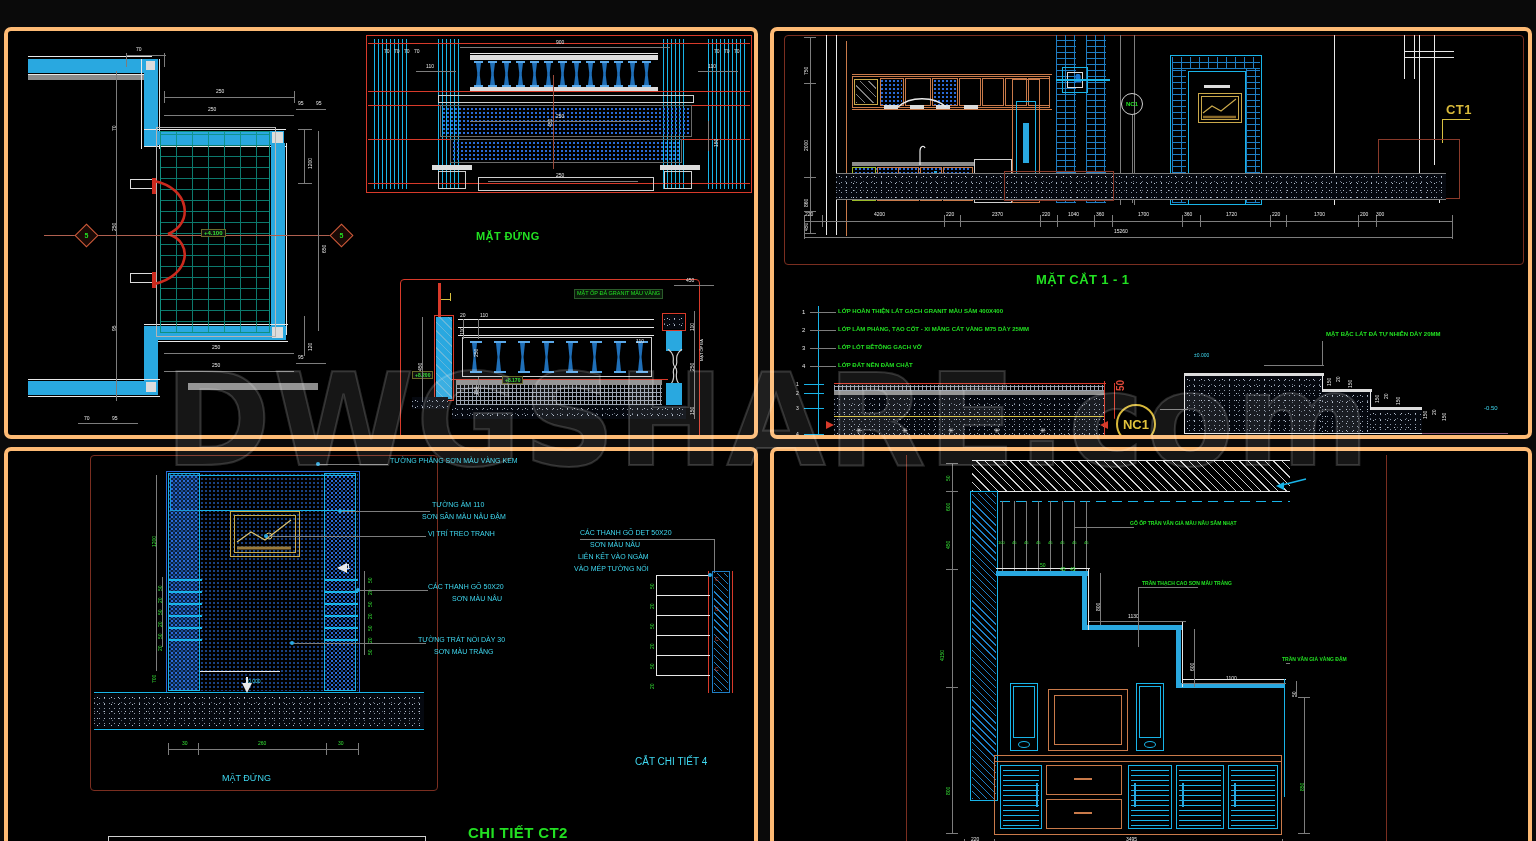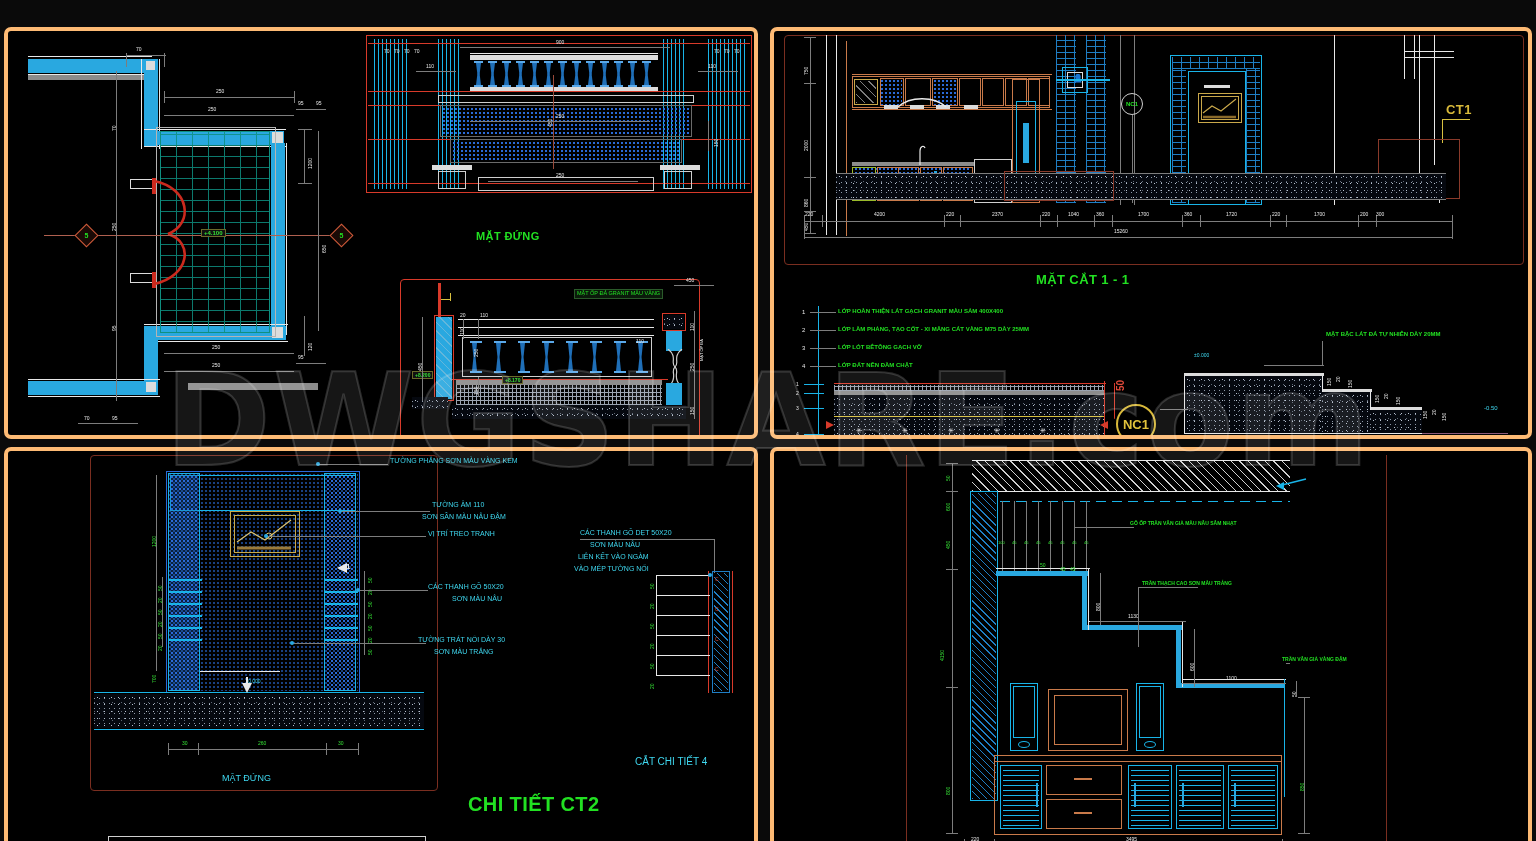--- a/index.html
+++ b/index.html
@@ -767,21 +767,21 @@
       <div class="t dimg vert" style="left:642px;top:238px;">20</div>
       <div class="t dim" style="left:707px;top:126px;color:#d04a3a;">C</div>
       <div class="t dim" style="left:707px;top:156px;color:#d04a3a;">C</div>
       <div class="t dim" style="left:707px;top:186px;color:#d04a3a;">C</div>
       <div class="t dim" style="left:707px;top:216px;color:#d04a3a;">C</div>
       <div class="fill-cyan" style="left:700px;top:122px;width:4px;height:4px;border-radius:50%;"></div>
 
       <div class="t cyn" style="left:627px;top:306px;font-size:10px;">CẮT CHI TIẾT 4</div>
     </div>
 
-    <div class="t grn title" style="left:460px;top:343px;font-size:20px;">CHI TIẾT CT2</div>
+    <div class="t grn title" style="left:460px;top:374px;font-size:15px;">CHI TIẾT CT2</div>
 
     <div>
       <div class="box" style="left:100px;top:385px;width:318px;height:30px;border-color:#cfcfcf;"></div>
       <div class="hatch-diag" style="left:102px;top:396px;width:72px;height:18px;"></div>
       <div class="hatch-diag" style="left:348px;top:396px;width:68px;height:18px;"></div>
       <div class="ln red" style="left:102px;top:403px;width:314px;height:1px;"></div>
       <div class="ln cyan" style="left:176px;top:396px;width:170px;height:1px;"></div>
 
       <div class="t dimg" style="left:130px;top:398px;">30</div>
       <div class="t dimg" style="left:204px;top:398px;">30</div>

